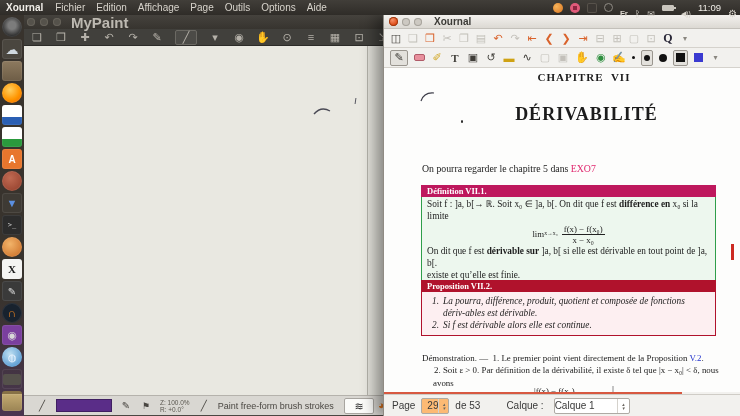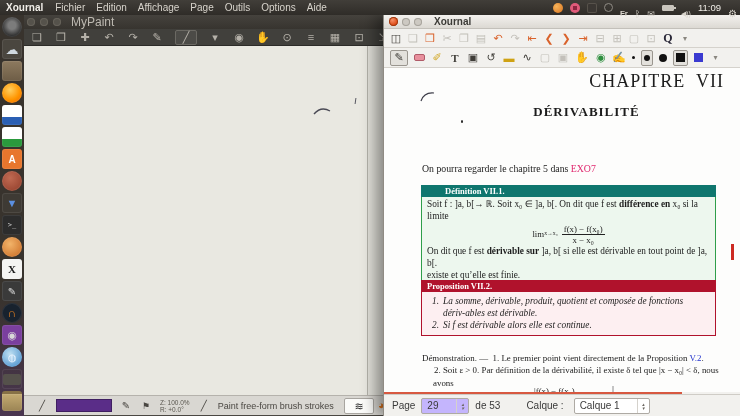--- a/index.html
+++ b/index.html
@@ -46,21 +46,21 @@
   .l-phone  { border-radius:50%; background:#18222e; color:#e8821e; font-weight:bold; font-size:12px; }
   .l-disc   { background:#7a3f9e; color:#d8d8d8; font-size:11px; }
   .l-globe  { border-radius:50%; background:radial-gradient(circle at 40% 35%, #bfe0f2, #3a86c8); color:#eef6ff; font-size:10px; }
   .l-widget { width:18px; height:11px; background:#55514b; border-radius:2px; }
   .l-trash  { background:linear-gradient(#c4ab72,#9b8454); border-top:3px solid #877146; }
 
   
   .mypaint { position:absolute; left:22px; top:15px; width:361px; height:401px; z-index:10;
     box-shadow:0 3px 14px rgba(0,0,0,.45); }
   .mp-title { height:14px; background:linear-gradient(#45423d,#37342f); border-radius:5px 5px 0 0;
-    display:flex; align-items:center; color:#bdb9b1; font-size:12px; }
+    display:flex; align-items:center; color:#bdb9b1; font-size:15px;font-weight:bold; }
   .mp-btn { width:8px; height:8px; border-radius:50%; background:#55524b; box-shadow:inset 0 0 0 1px #66625a; margin-left:5px; }
   .mp-title .t { margin-left:10px; }
   .mp-tools { height:17px; background:#41403c; border-bottom:1px solid #2c2b28; display:flex; align-items:center;
     gap:12px; padding-left:9px; color:#b5b1a9; font-size:10px; }
   .mp-tools .selbox { border:1px solid #6b6963; background:#4c4b47; border-radius:2px; padding:0 4px; }
   .mp-canvas { position:relative; height:349px; background:#e9e8e1; overflow:hidden; }
   .mp-canvas .edge { position:absolute; left:345px; top:0; width:1px; height:100%; background:#b3b2a9; }
   .mp-canvas .strip { position:absolute; left:346px; top:0; width:15px; height:100%; background:#e1e0d9; }
   .mp-status { height:20px; background:#d9d7d2; border-top:1px solid #b5b2ac; display:flex; align-items:center;
     color:#4a4742; font-size:9px; padding-left:14px; gap:8px; position:relative; }
@@ -90,32 +90,32 @@
   .dd { font-size:8px; color:#8a867f; }
   .selbox2 { border:1px solid #9a968f; background:#e3e1dc; border-radius:2px; padding:0 2px; height:16px; display:inline-flex; align-items:center; }
   .eraser { width:11px; height:7px; background:#e8909d; border:1px solid #b05b68; border-radius:2px; }
   .dot { background:#111; border-radius:50%; display:inline-block; }
   .d1 { width:3px; height:3px; } .d2 { width:6px; height:6px; } .d3 { width:8px; height:8px; }
   .sqb { width:9px; height:9px; background:#111; display:inline-block; }
   .squ { width:9px; height:9px; background:#3a3ad0; display:inline-block; }
 
   .xo-doc { position:absolute; left:0; top:53px; width:357px; height:324px; background:#fdfdfc; overflow:hidden; }
   .doc-serif { font-family:"Liberation Serif",serif; color:#1c1c1c; }
-  .chapter { position:absolute; left:60px; top:3px; width:280px; text-align:right; font-weight:normal;
-    font-size:18px; letter-spacing:1px; white-space:pre; }
+  .chapter { position:absolute; left:60px; top:3px; width:280px; text-align:center; font-weight:bold;
+    font-size:11px; letter-spacing:1px; white-space:pre; }
   .dtitle { position:absolute; left:60px; top:36px; width:285px; text-align:center; font-weight:bold;
-    font-size:13px; letter-spacing:1px; }
+    font-size:18px; letter-spacing:1px; }
   .stroke-arc { position:absolute; left:34px; top:22px; }
   .ink-dot { position:absolute; left:77px; top:52px; width:2px; height:3px; background:#222; border-radius:50%; }
   .intro { position:absolute; left:38px; top:95px; font-size:9.8px; }
   .link-pink { color:#e0286e; }
   .link-blue { color:#2233cc; }
 
   .defbox { position:absolute; left:37px; top:117px; width:295px; }
-  .defbox .hd { background:#0f766e; color:#fff; font-size:8.5px; font-weight:bold; padding:1px 0 1px 24px; }
+  .defbox .hd { background:#be185d; color:#fff; font-size:8.5px; font-weight:bold; padding:1px 0 1px 6px; }
   .defbox .bd { background:#edf7ee; border:1px solid #2f9e4a; border-top:none; font-size:9.3px;
     line-height:1.28; padding:2px 5px 3px 5px; }
   .formula { display:flex; justify-content:center; align-items:center; gap:4px; margin:1px 0; }
   .limcol { display:flex; flex-direction:row; align-items:center; font-size:8.8px; line-height:1; }
   .limcol .sub { font-size:5.8px; color:#333; }
   .frac { display:flex; flex-direction:column; align-items:center; font-size:8.8px; line-height:1.15; }
   .frac .num { border-bottom:0.8px solid #222; padding:0 2px; }
 
   .propbox { position:absolute; left:37px; top:212px; width:295px; }
   .propbox .hd { background:#b0122c; color:#fff; font-size:8.5px; font-weight:bold; padding:1px 0 1px 6px; }
@@ -129,28 +129,28 @@
   .demo .l2 { margin-left:12px; }
   .demo .l3 { margin-left:11px; }
   .frag { position:absolute; left:150px; top:318px; font-size:8.8px; white-space:pre; }
   .frag2 { position:absolute; left:228px; top:316px; font-size:10px; }
   .redmark { position:absolute; left:347px; top:176px; width:3px; height:16px; background:#cc2a22; }
 
   .hline { position:absolute; left:0; top:377px; width:298px; height:2px; background:#d75840; z-index:5; }
   .xo-status { position:absolute; left:0; top:379px; width:357px; height:22px; background:#f2f1ee;
     border-top:1px solid #cfccc6; display:flex; align-items:center; gap:6px; padding-left:8px;
     font-size:10px; color:#3a3a3a; }
-  .spinbox { width:48px; height:16px; background:#c4b5fd; border:1px solid #aeaaa4; border-radius:2px;
+  .spinbox { width:28px; height:16px; background:#fdba74; border:1px solid #aeaaa4; border-radius:2px;
     display:flex; align-items:center; }
   .spinbox .val { flex:1; padding-left:5px; }
   .spin { display:flex; flex-direction:column; align-items:center; justify-content:center;
     border-left:1px solid #d5d2cc; width:12px; height:100%; font-size:5px; line-height:4px; color:#6b6760; font-style:normal; }
   .combo { width:76px; height:16px; background:#fff; border:1px solid #aeaaa4; border-radius:2px;
     display:flex; align-items:center; margin-left:4px; }
-  .combo .val { flex:1; padding-left:5px; }
+  .combo .val { flex:1; }
   .gap20 { width:14px; }
 </style>
 </head>
 <body>
 
 <div class="screen">
 
   <div class="mypaint">
     <div class="mp-title">
       <span class="mp-btn"></span>
@@ -285,21 +285,21 @@
           <div><span>On dit que f est </span><b>dérivable sur</b><span> ]a, b[ si elle est dérivable en tout point de ]a, b[.</span></div>
           <div>existe et qu’elle est finie.</div>
         </div>
       </div>
 
       <div class="propbox">
         <div class="hd">Proposition VII.2.</div>
         <div class="bd">
           <div class="pitem">
               <span class="no">1.</span>
-              <span>La somme, dérivable, produit, quotient et composée de fonctions dériv-ables est dérivable.</span>
+              <span>La pourra, différence, produit, quotient et composée de fonctions dériv-ables est dérivable.</span>
             </div>
           <div class="pitem">
               <span class="no">2.</span>
               <span>Si f est dérivable alors elle est continue.</span>
             </div>
         </div>
       </div>
 
       <div class="demo">
         <div><span class="it">Démonstration.</span><span style="white-space:pre;"> —  </span><span>1. Le premier point vient directement de la Proposition </span><span class="link-blue">V.2</span><span>.</span></div>

